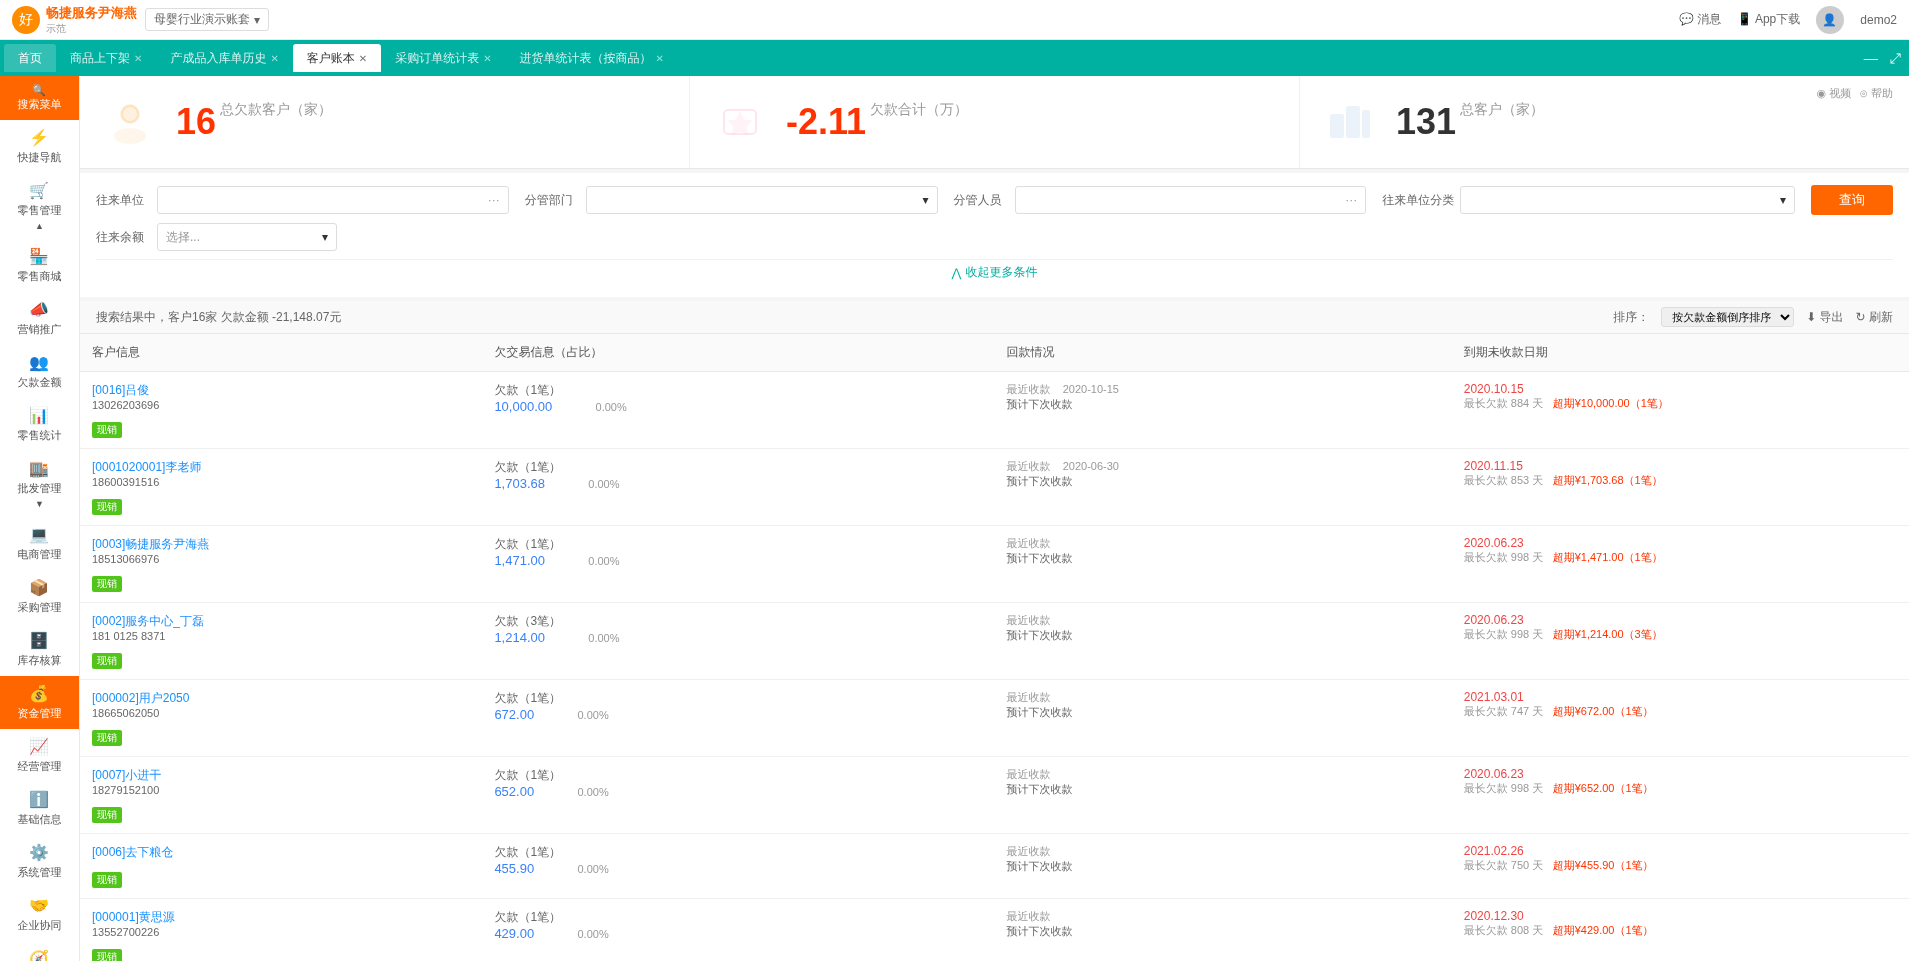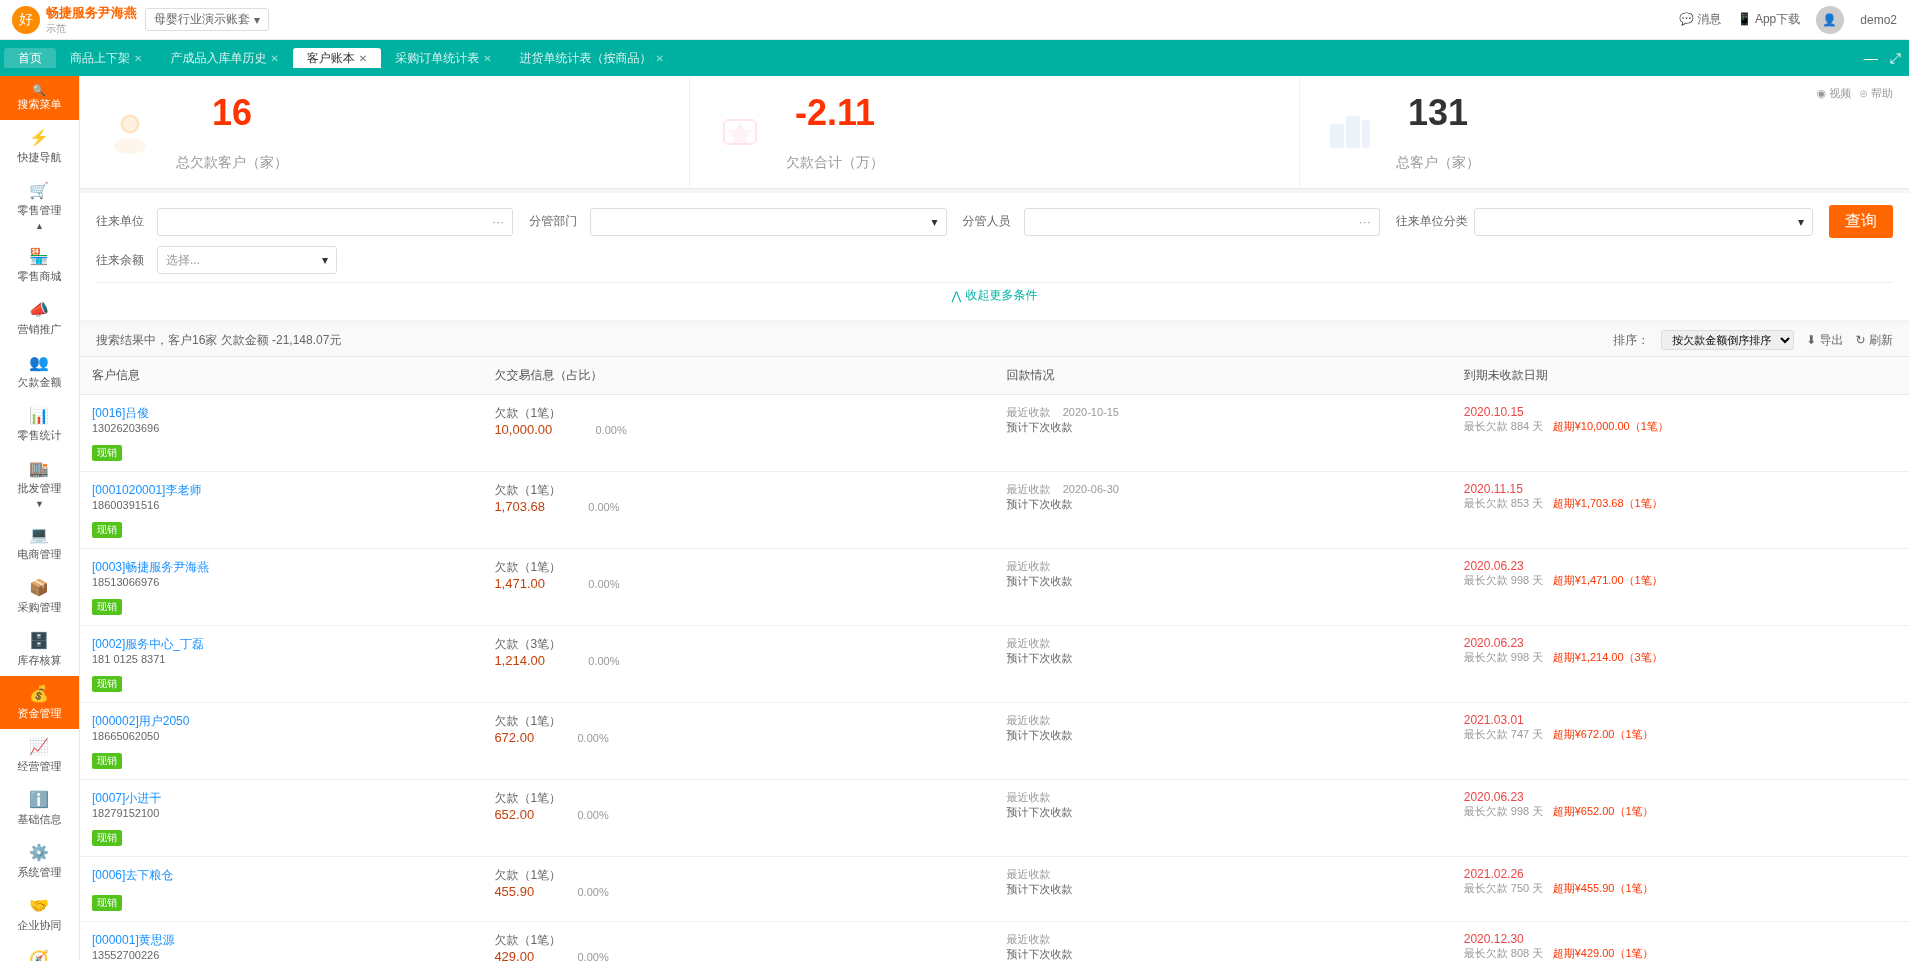--- a/index.html
+++ b/index.html
@@ -10,21 +10,21 @@
     .top-bar-left { display: flex; align-items: center; gap: 8px; }
     .logo-area { display: flex; align-items: center; gap: 6px; }
     .logo-icon { width: 28px; height: 28px; background: #ff8c00; border-radius: 50%; display: flex; align-items: center; justify-content: center; color: white; font-size: 14px; }
     .logo-text { color: #ff6600; font-size: 13px; font-weight: bold; }
     .company-selector { display: flex; align-items: center; gap: 4px; color: #666; font-size: 12px; cursor: pointer; border: 1px solid #ddd; padding: 2px 8px; border-radius: 3px; }
     .top-bar-right { display: flex; align-items: center; gap: 16px; font-size: 12px; color: #666; }
     .top-bar-right .avatar { width: 28px; height: 28px; border-radius: 50%; background: #ccc; display: flex; align-items: center; justify-content: center; overflow: hidden; }
 
     
     .tab-bar { display: flex; align-items: center; background: #00b0a0; height: 36px; padding: 0 4px; overflow: hidden; }
-    .tab { display: flex; align-items: center; gap: 4px; padding: 0 14px; height: 20px; cursor: pointer; color: rgba(255,255,255,0.85); font-size: 12px; border-radius: 3px 3px 0 0; white-space: nowrap; }
+    .tab { display: flex; align-items: center; gap: 4px; padding: 0 14px; height: 28px; cursor: pointer; color: rgba(255,255,255,0.85); font-size: 12px; border-radius: 3px 3px 0 0; white-space: nowrap; }
     .tab.active { background: #fff; color: #333; }
     .tab.home { background: rgba(255,255,255,0.2); color: #fff; }
     .tab .close-icon { font-size: 10px; opacity: 0.7; }
     .tab-bar-end { margin-left: auto; display: flex; gap: 4px; }
     .tab-bar-end span { color: #fff; cursor: pointer; font-size: 14px; padding: 2px 4px; }
 
     
     .layout { display: flex; height: calc(100vh - 76px); }
     .sidebar { width: 80px; background: #fff; border-right: 1px solid #e8e8e8; flex-shrink: 0; overflow-y: auto; }
     .sidebar-search { padding: 8px 6px; background: #ff6600; color: #fff; text-align: center; font-size: 11px; cursor: pointer; }
@@ -37,56 +37,56 @@
     .main { flex: 1; overflow-y: auto; background: #f5f5f5; }
 
     
     .stats-row { display: flex; background: #fff; margin-bottom: 4px; padding: 0; border-bottom: 1px solid #e8e8e8; }
     .stat-card { flex: 1; display: flex; align-items: center; padding: 16px 20px; gap: 16px; border-right: 1px solid #f0f0f0; position: relative; }
     .stat-card:last-child { border-right: none; }
     .stat-icon { width: 60px; height: 60px; display: flex; align-items: center; justify-content: center; font-size: 32px; opacity: 0.4; }
     .stat-icon.orange { color: #ff8c00; }
     .stat-icon.pink { color: #ff6699; }
     .stat-icon.blue { color: #6699cc; }
-    .stat-body { display: flex; flex-direction: column; gap: 20px; align-items: center; }
+    .stat-body { display: flex; flex-direction: row; gap: 4px; }
     .stat-number { font-size: 36px; font-weight: bold; }
     .stat-number.red { color: #ff3300; }
     .stat-number.dark { color: #333; font-weight: 900; }
     .stat-label { font-size: 14px; color: #999; }
     .stat-top-right { position: absolute; top: 10px; right: 16px; display: flex; gap: 8px; font-size: 11px; color: #999; }
     .stat-top-right span { cursor: pointer; }
 
     
     .filter-area { background: #fff; padding: 12px 16px; margin-bottom: 4px; }
     .filter-row { display: flex; align-items: center; gap: 16px; margin-bottom: 8px; }
     .filter-item { display: flex; align-items: center; gap: 6px; flex: 1; }
     .filter-label { color: #666; font-size: 12px; white-space: nowrap; min-width: 55px; }
     .filter-input { flex: 1; border: 1px solid #ddd; border-radius: 3px; padding: 4px 8px; font-size: 12px; display: flex; align-items: center; justify-content: space-between; cursor: pointer; min-height: 28px; color: #333; background: #fff; }
     .filter-input .dots { color: #999; }
     .filter-select { flex: 1; border: 1px solid #ddd; border-radius: 3px; padding: 4px 8px; font-size: 12px; display: flex; align-items: center; justify-content: space-between; min-height: 28px; cursor: pointer; background: #fff; }
     .collapse-btn { text-align: center; color: #00b0a0; font-size: 12px; cursor: pointer; padding: 4px 0; display: flex; align-items: center; justify-content: center; gap: 4px; border-top: 1px solid #f0f0f0; margin-top: 4px; }
-    .search-btn { background: #ff6600; color: #fff; border: none; border-radius: 3px; padding: 6px 16px; cursor: pointer; font-size: 16px; }
+    .search-btn { background: #ff6600; color: #fff; border: none; border-radius: 3px; padding: 6px 28px; cursor: pointer; font-size: 13px; }
 
     
     .result-bar { background: #f9f9f9; padding: 6px 16px; border-bottom: 1px solid #e8e8e8; display: flex; align-items: center; justify-content: space-between; font-size: 12px; color: #666; }
     .result-bar .actions { display: flex; gap: 12px; align-items: center; }
     .result-bar .sort-select { border: 1px solid #ddd; padding: 2px 6px; border-radius: 3px; font-size: 11px; }
 
     
     .data-table { background: #fff; width: 100%; border-collapse: collapse; }
     .data-table thead th { padding: 10px 12px; background: #fafafa; border-bottom: 1px solid #e8e8e8; font-weight: 500; color: #555; text-align: left; font-size: 12px; }
     .data-table tbody tr { border-bottom: 1px solid #f0f0f0; }
     .data-table tbody td { padding: 10px 12px; vertical-align: top; font-size: 12px; }
 
     .customer-name { color: #1890ff; cursor: pointer; font-size: 12px; font-weight: 500; }
     .customer-phone { color: #666; font-size: 11px; }
     .badge { display: inline-block; padding: 1px 5px; border-radius: 2px; font-size: 10px; color: #fff; margin-top: 11px; }
     .badge.green { background: #52c41a; }
 
-    .debt-amount { color: #c2410c; font-size: 13px; font-weight: 500; cursor: pointer; }
+    .debt-amount { color: #3b82f6; font-size: 13px; font-weight: 500; cursor: pointer; }
     .debt-count { color: #666; font-size: 12px; }
     .debt-ratio { color: #999; font-size: 11px; }
 
     .recovery-date { color: #999; font-size: 11px; }
     .recovery-next { color: #666; font-size: 11px; }
 
     .overdue-date { color: #ef4444; font-size: 12px; }
     .overdue-days { color: #999; font-size: 11px; }
     .overdue-link { color: #ff3300; font-size: 11px; cursor: pointer; }
 

